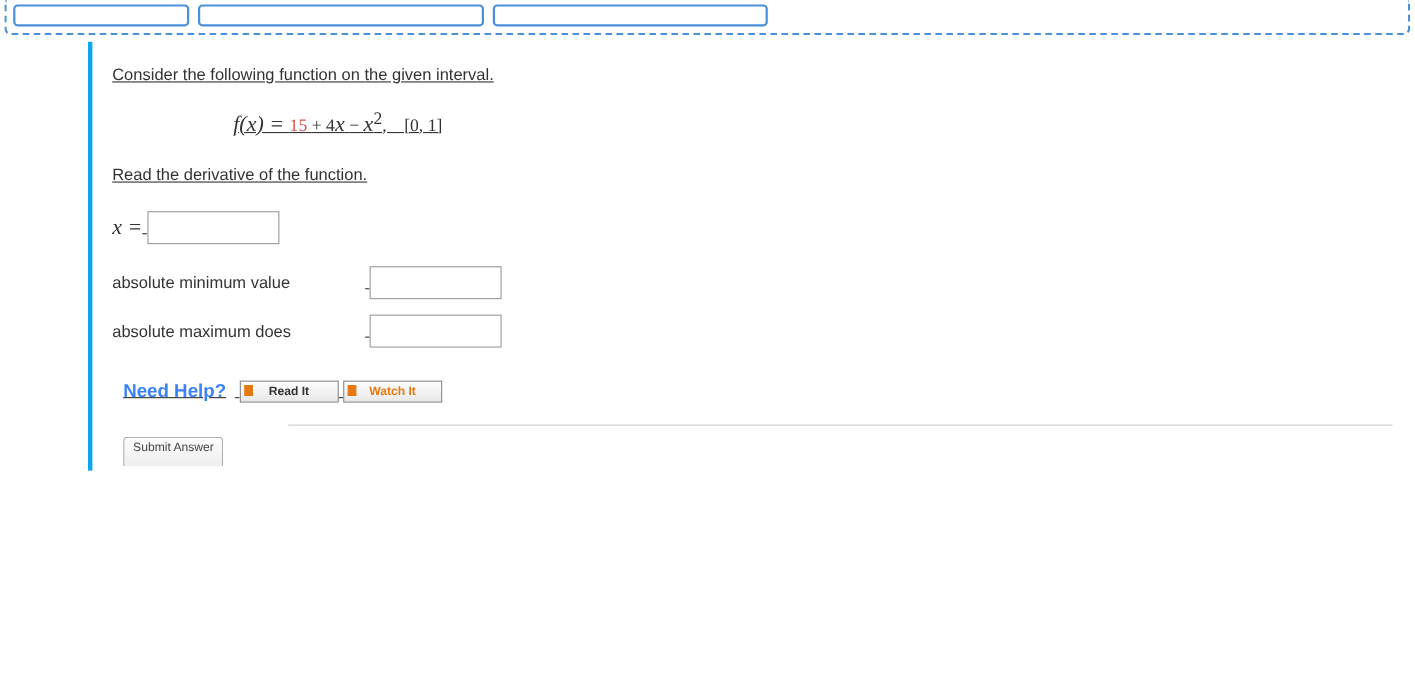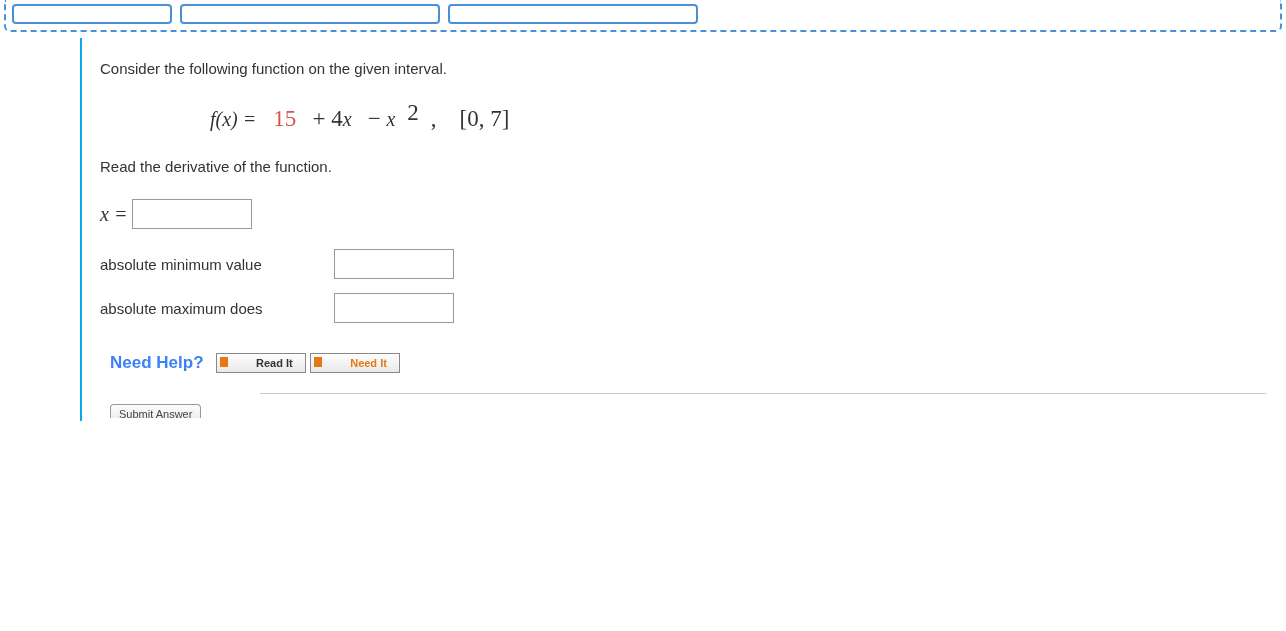--- a/index.html
+++ b/index.html
@@ -25,27 +25,28 @@
     border: 2px solid #4a90d9;
     border-radius: 4px;
     height: 20px;
     background: #fff;
   }
   .tab1 { width: 160px; }
   .tab2 { width: 260px; }
   .tab3 { width: 250px; }
   .main-panel {
     margin-left: 80px;
-    border-left: 2px solid #0ea5e9;
+    border-left: 4px solid #0ea5e9;
     padding: 8px 20px 0 18px;
+    text-decoration: underline;
   }
   .line { margin: 10px 0 18px 0; line-height: 1.7; }
   .fn-line { margin-left: 110px; margin-top: 12px; margin-bottom: 22px; }
   .italic { font-style: italic; font-family: 'Times New Roman', serif; font-size: 20px; }
-  .serif { font-family: 'Times New Roman', serif; font-size: 23px; margin-left: 12px; }
+  .serif { font-family: 'Times New Roman', serif; font-size: 16px; }
   .red { color: #d9534f; }
   sup { font-size: 11px; }
   .answer-input {
     border: 1px solid #999;
     background: #fff;
     height: 30px;
     padding: 2px 4px;
     font-size: 14px;
     vertical-align: middle;
   }
@@ -62,21 +63,21 @@
     vertical-align: middle;
   }
   .help-btn {
     display: inline-block;
     border: 1px solid #888;
     background: linear-gradient(#fefefe, #e8e8e8);
     font-size: 11px;
     font-weight: bold;
     padding: 3px 12px;
     width: 90px;
-    text-align: right;
+    text-align: center;
     vertical-align: middle;
     cursor: pointer;
     position: relative;
   }
   .help-btn .tick {
     position: absolute;
     left: 3px;
     top: 3px;
     width: 8px;
     height: 10px;
@@ -90,21 +91,21 @@
   }
   .submit-wrap { margin-top: 10px; margin-left: 10px; }
   .submit-partial {
     display: inline-block;
     border: 1px solid #999;
     border-bottom: none;
     border-radius: 4px 4px 0 0;
     background: linear-gradient(#fdfdfd, #eee);
     font-size: 11px;
     padding: 3px 8px 0 8px;
-    height: 14px;
+    height: 27px;
     overflow: hidden;
     color: #444;
   }
 </style>
 </head>
 <body>
 
 <div class="top-dashed-box">
   <div class="top-tab tab1"></div>
   <div class="top-tab tab2"></div>
@@ -112,21 +113,21 @@
 </div>
 
 <div class="main-panel">
 
   <div class="line">Consider the following function on the given interval.</div>
 
   <div class="fn-line">
     <span class="italic">f(x) = </span>
     <span class="serif red">15</span>
     <span class="serif"> + 4</span><span class="italic">x</span>
-    <span class="serif"> − </span><span class="italic">x</span><sup class="serif">2</sup><span class="serif">, [0, 7]</span>
+    <span class="serif"> − </span><span class="italic">x</span><sup class="serif">2</sup><span class="serif">, [0, 1]</span>
   </div>
 
   <div class="line">Read the derivative of the function.</div>
 
 
 
   <div class="line">
     <span class="italic row-label">x = </span>
     <input type="text" class="answer-input w-med" style="">
   </div>
@@ -143,21 +144,21 @@
   </div>
 
   <div class="help-box">
     <span class="help-label">Need Help?</span>
     <span class="help-btn">
       <span class="tick"></span>
       <span>Read It</span>
     </span>
     <span class="help-btn watch">
       <span class="tick"></span>
-      <span>Need It</span>
+      <span>Watch It</span>
     </span>
   </div>
 
   <div class="footer-rule"></div>
 
   <div class="submit-wrap">
     <span class="submit-partial">
       <span>Submit Answer</span>
     </span>
   </div>

